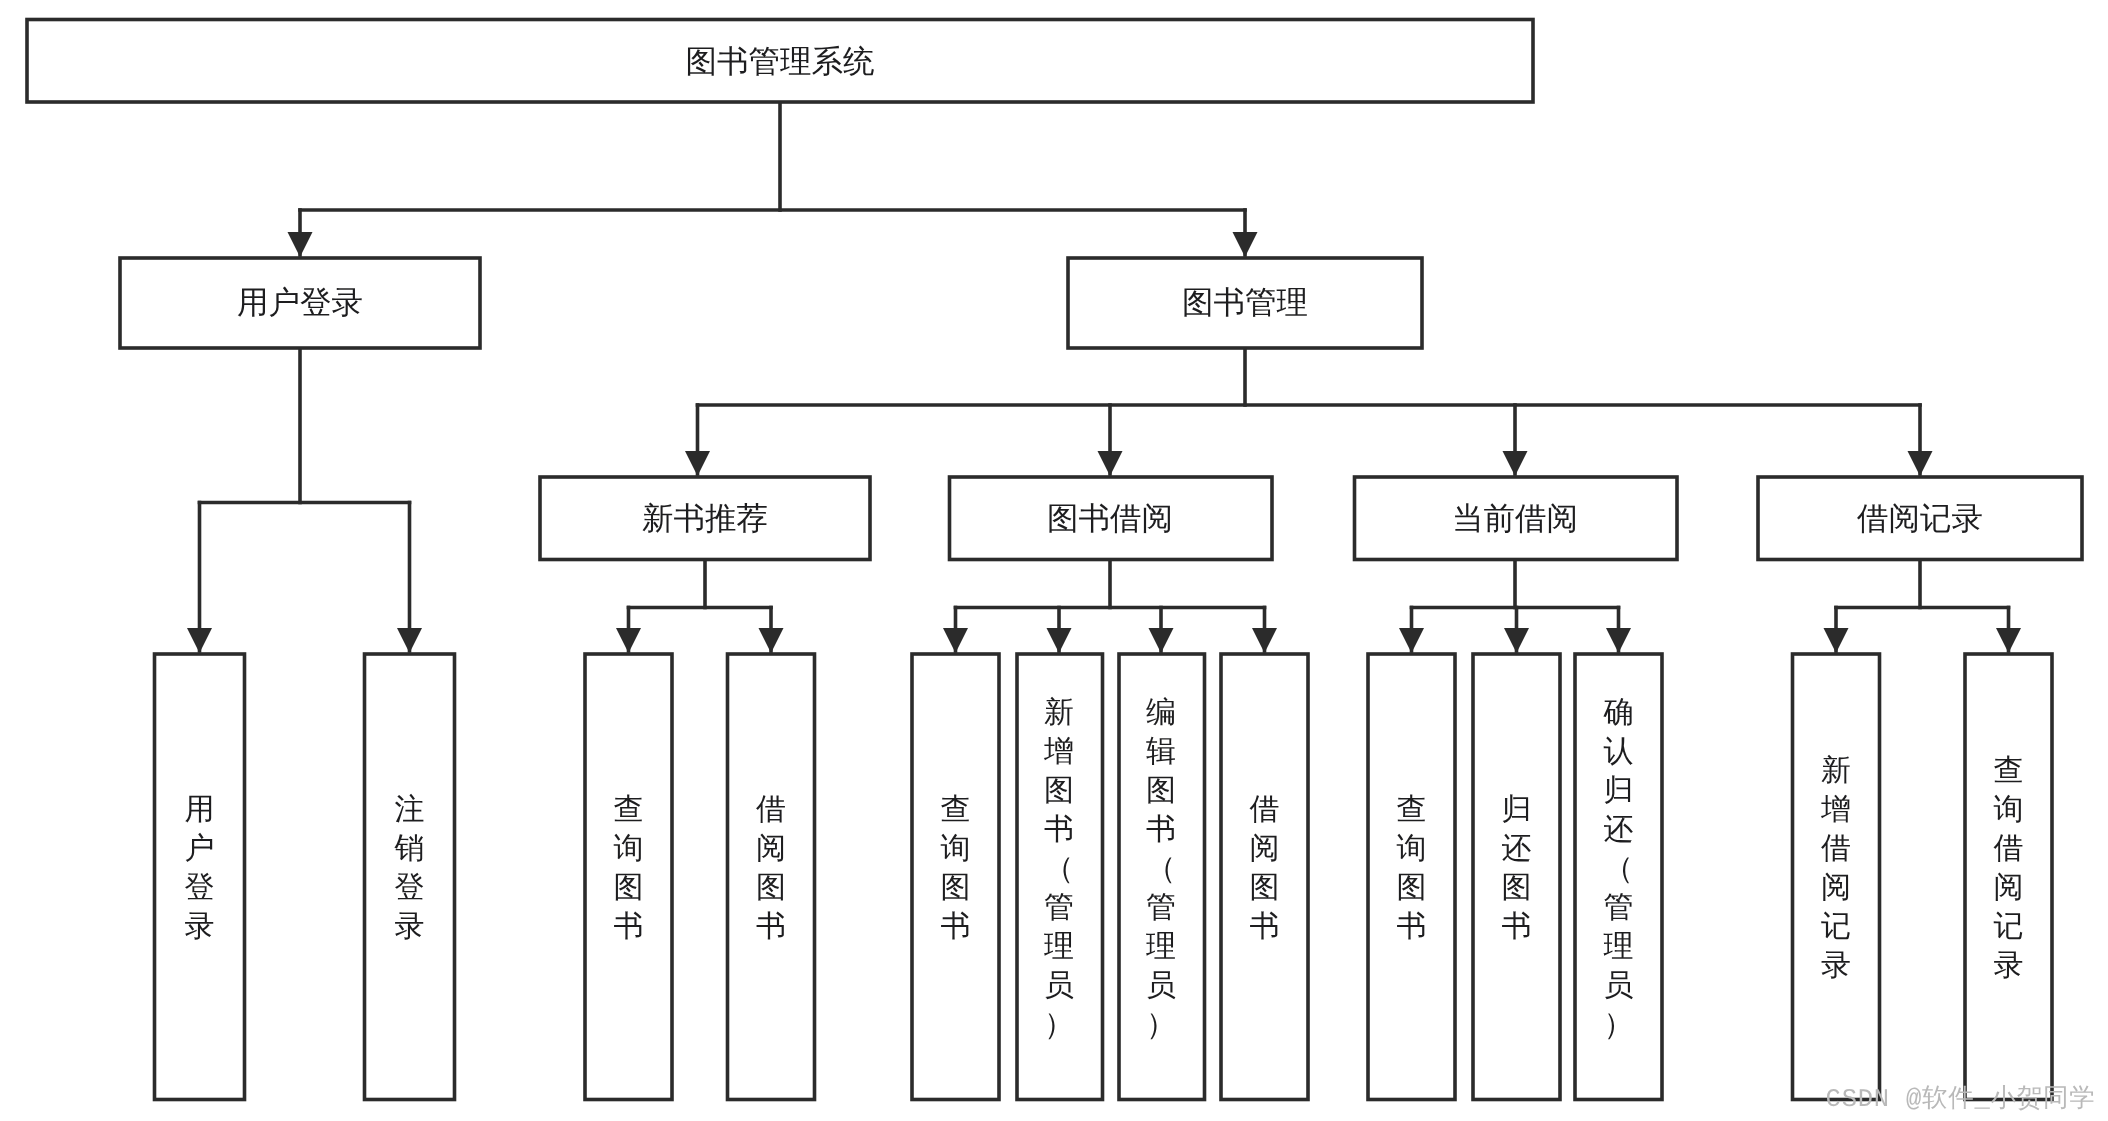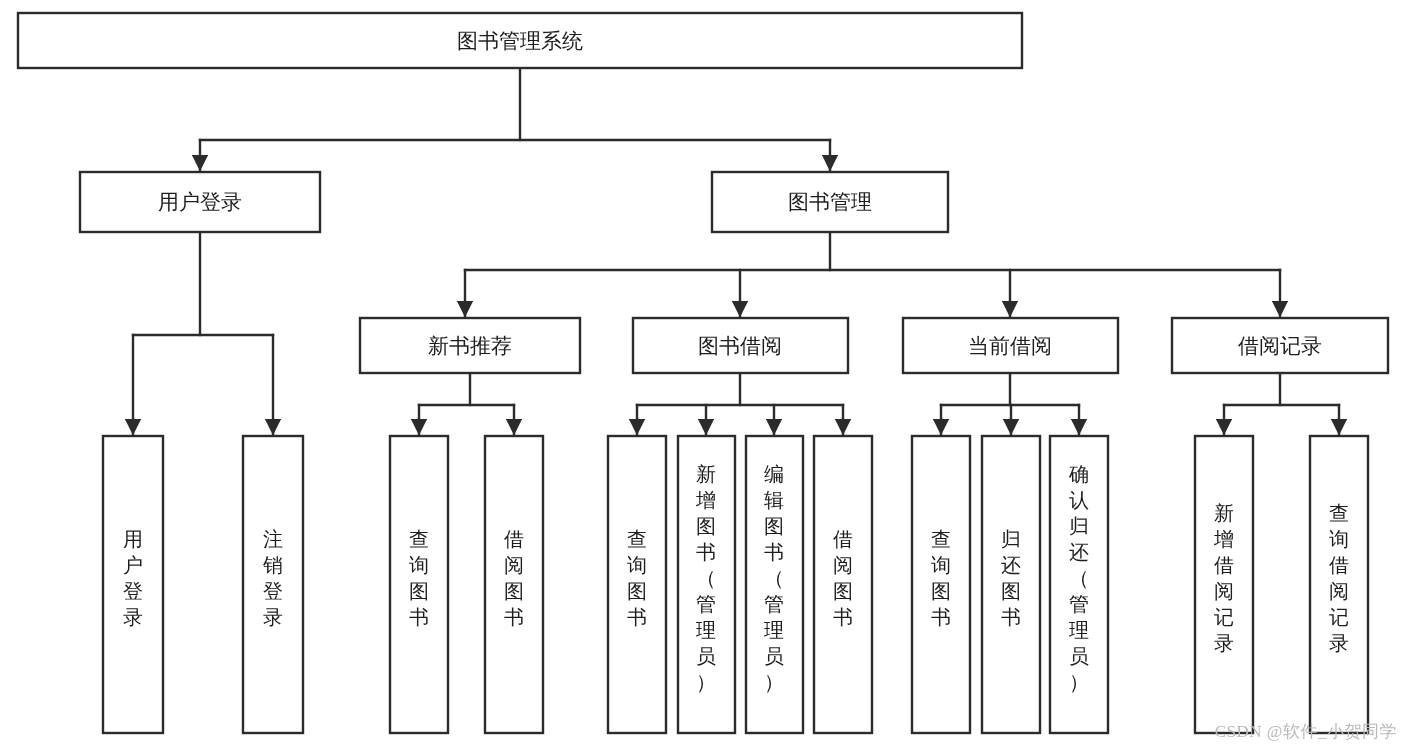--- a/index.html
+++ b/index.html
@@ -49,21 +49,21 @@
     font-family: "DejaVu Sans", "Liberation Sans", sans-serif;
     font-size: 20px;
     text-anchor: middle;
   }
   .watermark {
     position: absolute;
     right: 8px;
     bottom: 4px;
     color: #b9b9b9;
     font-size: 17px;
-    font-family: Liberation Serif, serif;
+    font-family: Liberation Mono, monospace;
     letter-spacing: 0.5px;
     white-space: nowrap;
     user-select: none;
   }
 </style>
 </head>
 <body>
 
 <div id="diagram-root">
 

